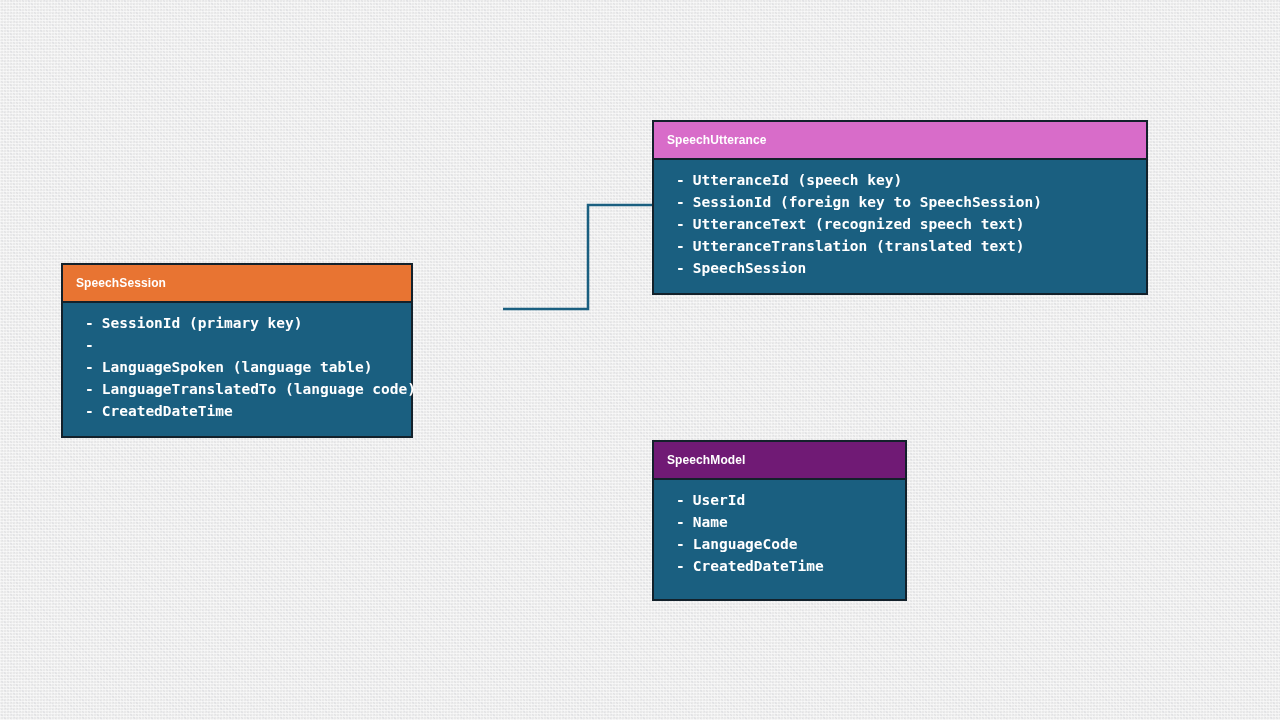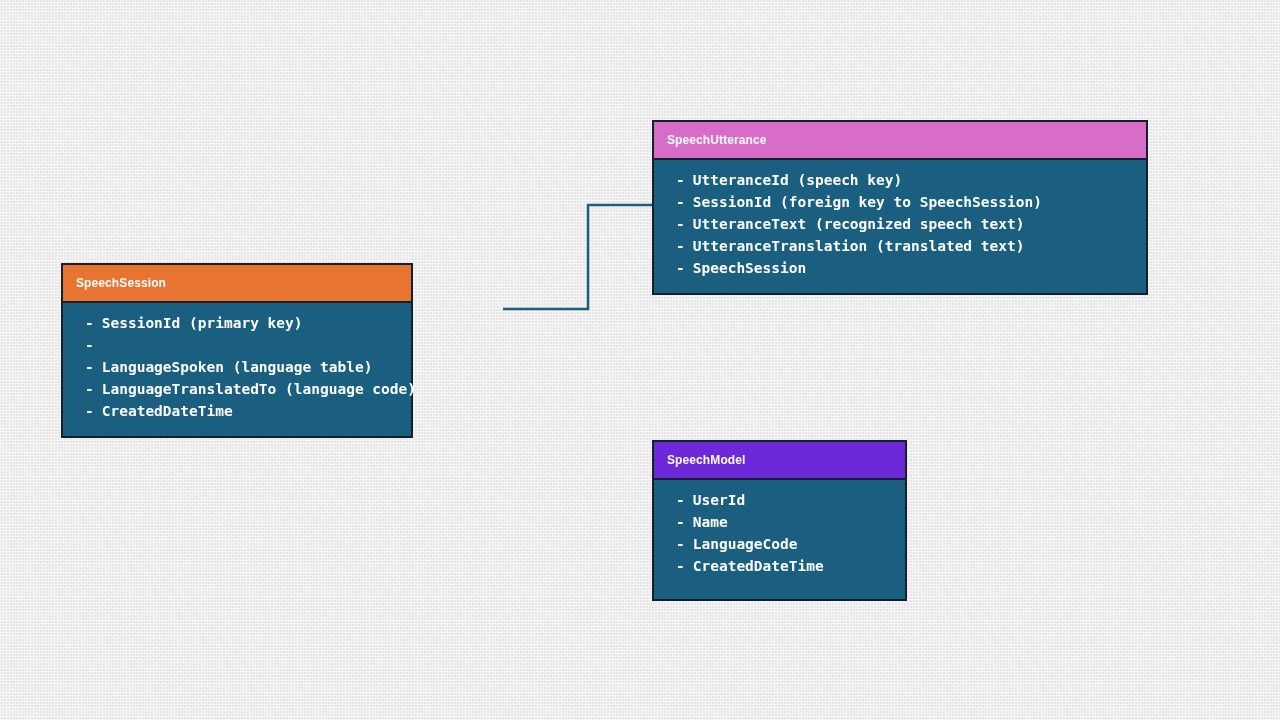--- a/index.html
+++ b/index.html
@@ -98,21 +98,21 @@
     height: 175px;
   }
   #entity-speechutterance .entity-header { background-color: #d86cc9; }
 
   #entity-speechmodel {
     left: 652px;
     top: 440px;
     width: 255px;
     height: 161px;
   }
-  #entity-speechmodel .entity-header { background-color: #6d28d9; }
+  #entity-speechmodel .entity-header { background-color: #701a75; }
 
 </style>
 </head>
 <body>
 
 <div id="canvas">
 
   <svg class="connector-layer" viewBox="0 0 1280 720" width="1280" height="720" xmlns="http://www.w3.org/2000/svg">
     <polyline points="503,309 588,309 588,205 652,205" fill="none" stroke="#1a5f80" stroke-width="2.5" stroke-linejoin="miter" stroke-linecap="butt"></polyline>
   </svg>

